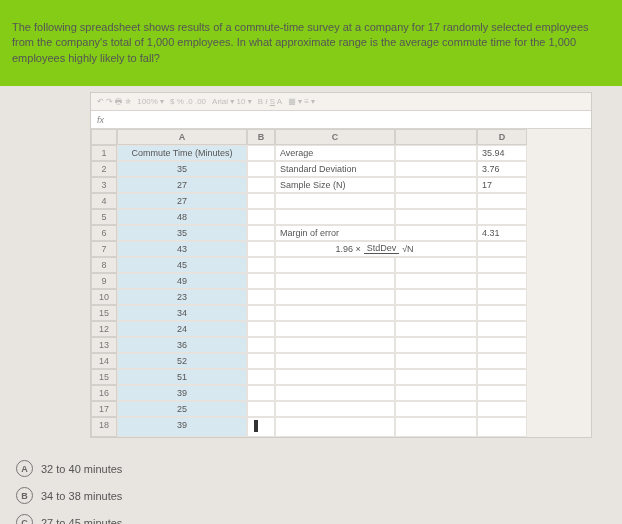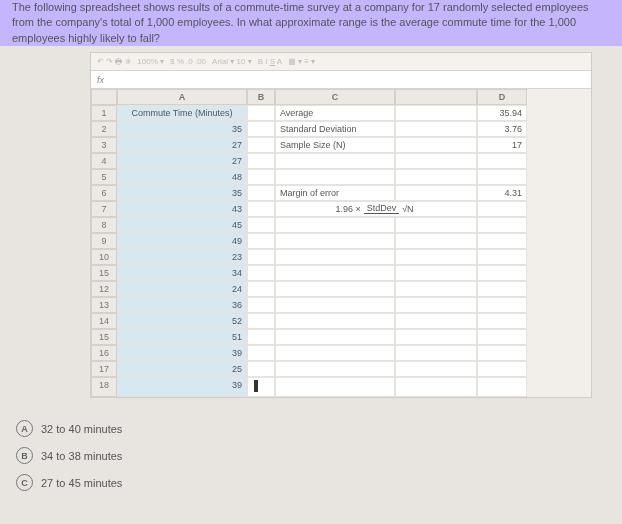--- a/index.html
+++ b/index.html
@@ -1,28 +1,28 @@
 <!DOCTYPE html>
 <html><head>
 <meta charset="utf-8">
 <style>
 *{box-sizing:border-box;margin:0;padding:0}
 body{font-family:Arial,sans-serif;background:#e8e4e0;width:622px;height:524px;overflow:hidden;color:#333;font-size:11px}
-.question{padding:0 12px;background:#c4b5fd;line-height:1.4;font-size:11px;color:#555}
+.question{padding:20px 12px;background:#84cc16;line-height:1.4;font-size:11px;color:#555}
 .sheet-area{background:#f2efeb;margin:6px 30px 6px 90px;border:1px solid #d0ccc8}
 .toolbar{height:18px;background:#f5f2ee;border-bottom:1px solid #d8d4d0;font-size:8px;color:#888;padding:3px 6px;display:flex;gap:6px;align-items:center}
 .toolbar span{opacity:.5}
 .fx-row{height:18px;background:#fff;border-bottom:1px solid #d8d4d0;display:flex;align-items:center;padding:0 6px;font-size:9px;color:#888;font-style:italic}
 .grid{display:grid;grid-template-columns:26px 130px 28px 120px 82px 50px;font-size:9px}
 .hd{background:#ece8e4;border:1px solid #d4d0cc;text-align:center;padding:2px 0;color:#777;font-weight:bold}
 .rh{background:#ece8e4;border:1px solid #d4d0cc;text-align:center;padding:2px 0;color:#777}
 .cell{background:#fff;border:1px solid #e6e2de;padding:2px 4px;min-height:16px;color:#555}
-.cell.rt{text-align:right}
+.cell.rt{}
 .colA-head{background:#d8e8f0;font-weight:normal;text-align:center}
-.colA{background:#d8e8f0;text-align:right}
+.colA{background:#d8e8f0;text-align:center}
 .lbl{color:#555}
 .formula{display:flex;align-items:center;justify-content:center;gap:3px;font-size:9px}
 .frac{display:inline-flex;align-items:center;line-height:1}
 .frac .top{border-bottom:1px solid #555;padding:0 3px}
 .frac .bot{padding:0 3px}
 .answers{padding:6px 16px}
 .ans{display:flex;align-items:center;gap:8px;margin:10px 0;font-size:11px;color:#555}
 .circ{width:17px;height:17px;border:1.5px solid #777;border-radius:50%;display:flex;align-items:center;justify-content:center;font-size:9px;font-weight:bold;color:#666;flex-shrink:0}
 .cursor{width:4px;height:12px;background:#333;display:inline-block;margin-left:2px}
 </style>

